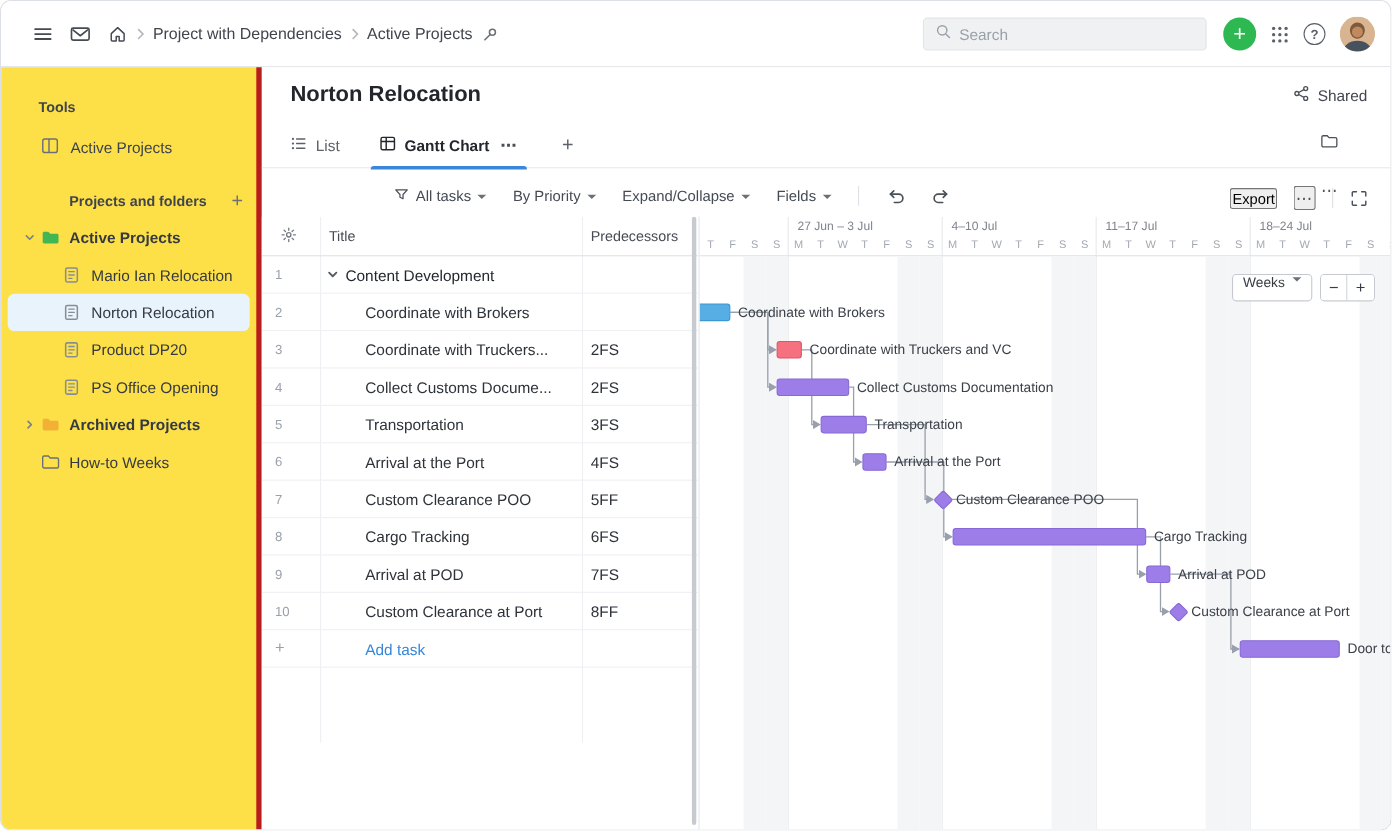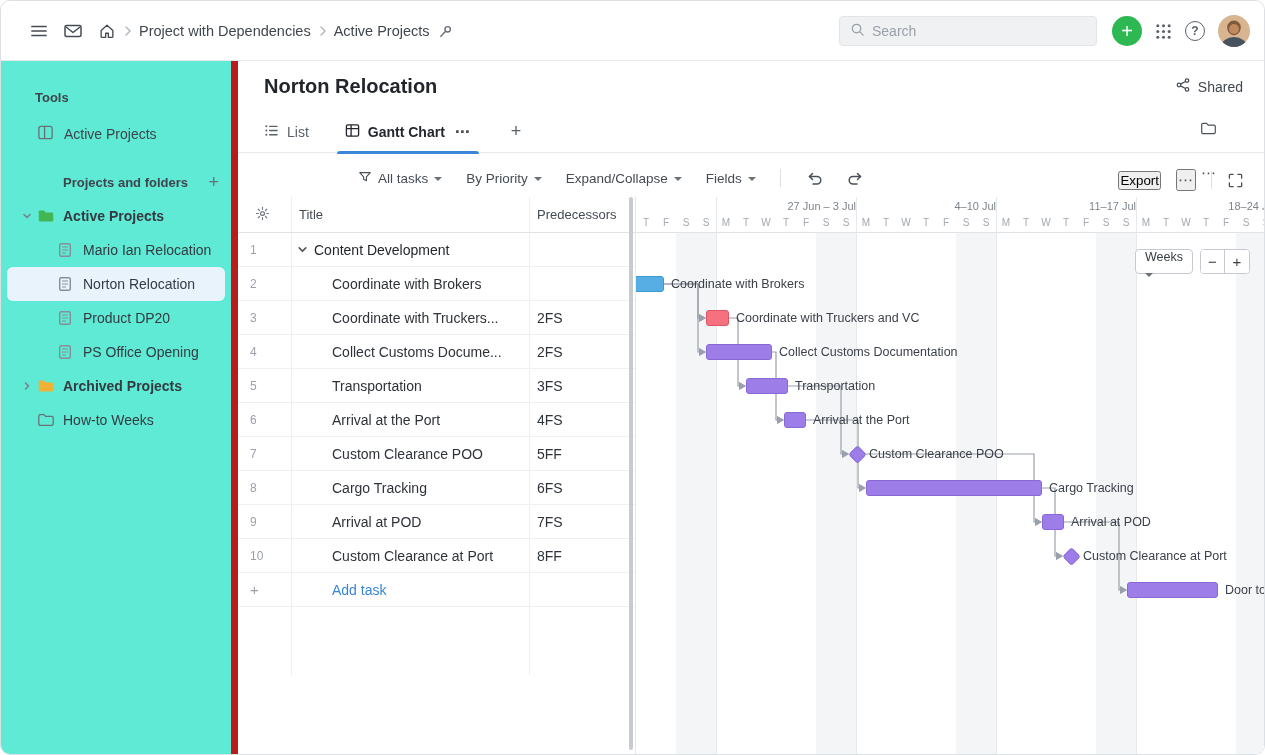--- a/index.html
+++ b/index.html
@@ -23,21 +23,21 @@
   .search-text { font-size:14px; color:#9ba1a9; }
   .tb-right { position:absolute; right:14px; top:0; height:60px; display:flex; align-items:center; gap:13px; }
   .plus-btn { width:30px; height:30px; border-radius:50%; background:#2db852; color:#fff; font-size:20px; line-height:28px;
               text-align:center; border:none; cursor:pointer; }
   .help-btn { width:20px; height:20px; border-radius:50%; border:1.6px solid #5a616b; color:#5a616b; font-size:12px;
               font-weight:bold; display:flex; align-items:center; justify-content:center; background:#fff; cursor:pointer; }
   .avatar { width:32px; height:32px; border-radius:50%; overflow:hidden; border:none; padding:0; background:none; cursor:pointer; }
   .avatar svg { display:block; }
 
   
-  .sidebar { position:absolute; left:0; top:60px; width:237px; bottom:0; border-right:7px solid #b91c1c; background:#5eead4; padding-top:22px; }
+  .sidebar { position:absolute; left:0; top:60px; width:237px; bottom:0; border-right:5px solid #b91c1c; background:#fde047; padding-top:22px; }
   .sb-heading { height:28px; display:flex; align-items:center; margin-left:34px; font-size:13px; font-weight:700; color:#40454d; }
   .sb-tools-item { height:34px; margin-top:6px; display:flex; align-items:center; padding-left:36px; gap:10px; font-size:14px; color:#3f444c; cursor:pointer; }
   .sb-heading-row { display:flex; align-items:center; margin:16px 12px 0 34px; height:30px; }
   .sb-heading-row .sb-h-label { flex:1; font-size:13px; font-weight:700; color:#40454d;margin-left:28px; }
   .sb-plus { font-size:18px; color:#6a7078; background:none; border:none; cursor:pointer; line-height:1; }
   #sb-tree { margin-top:2px; }
   .sb-item { display:flex; align-items:center; height:34px; margin:0 6px; border-radius:6px; font-size:14px; color:#353a42; cursor:pointer; }
   .sb-item.selected { background:#e9f3fc; }
   .sb-item.bold { font-weight:600; }
   .tree-chev { width:20px; display:inline-flex; justify-content:center; align-items:center; }
@@ -85,33 +85,33 @@
   .t-pred { position:absolute; left:299px; top:0; line-height:34px; }
   .t-add { position:relative; height:34px; border-bottom:1px solid #eef0f3; cursor:pointer; }
   .t-add .plus { position:absolute; left:12px; line-height:34px; font-size:15px; color:#9ba1aa; }
   .t-add .lbl { position:absolute; left:94px; line-height:34px; font-size:14px; color:#3787d9; }
 
   
   .gantt-pane { position:absolute; left:397px; right:0; top:0; bottom:0; overflow:hidden; border-left:1px solid #e5e7ea; background:#fff; }
   .g-vline { position:absolute; top:0; bottom:0; width:1px; }
   .g-header { position:relative; height:36px; border-bottom:1px solid #dfe2e6; overflow:hidden; }
   #g-weeks { display:flex; height:18px; align-items:center; }
-  .g-week { flex:0 0 auto; font-size:11px; color:#7e848d; padding-left:9px; white-space:nowrap; overflow:visible;text-align:right; }
+  .g-week { flex:0 0 auto; font-size:11px; color:#7e848d; padding-left:9px; white-space:nowrap; overflow:visible; }
   #g-days { display:flex; height:18px; }
   .g-day { flex:0 0 auto; text-align:center; font-size:10px; color:#a3a9b1; line-height:16px; }
   .g-body { position:absolute; left:0; right:0; top:36px; bottom:0; overflow:hidden; }
   .g-band { position:absolute; top:0; bottom:0; }
   #g-svg { position:absolute; left:0; top:0; }
   .g-bar { position:absolute; height:16px; border-radius:3px; border:1px solid transparent; cursor:pointer; }
   .g-ms { position:absolute; width:13px; height:13px; transform:rotate(45deg); border-radius:2.5px; border:1px solid transparent; cursor:pointer; }
   .g-label { position:absolute; font-size:12.5px; color:#3c4149; line-height:16px; white-space:nowrap; }
 
   .zoom { position:absolute; top:52px; right:14px; display:flex; gap:7px; z-index:6; }
   .zoom-select { height:25px; border:1px solid #c6cad0; border-radius:4px; background:#fff; display:flex; align-items:flex-start;
-                 padding:0 9px; gap:7px; font-size:12.5px; color:#373c43; cursor:pointer;flex-direction:column; }
+                 padding:0 9px; gap:7px; font-size:12.5px; color:#373c43; cursor:pointer; }
   .zoom-btns { display:flex; border:1px solid #c6cad0; border-radius:4px; background:#fff; overflow:hidden; height:25px; }
   .zoom-btn { width:24px; border:none; background:#fff; font-size:15px; color:#373c43; cursor:pointer; line-height:23px; }
   .zoom-btn:first-child { border-right:1px solid #c6cad0; }
 </style>
 </head>
 <body>
 
 <div class="app">
 
   <header class="topbar">

